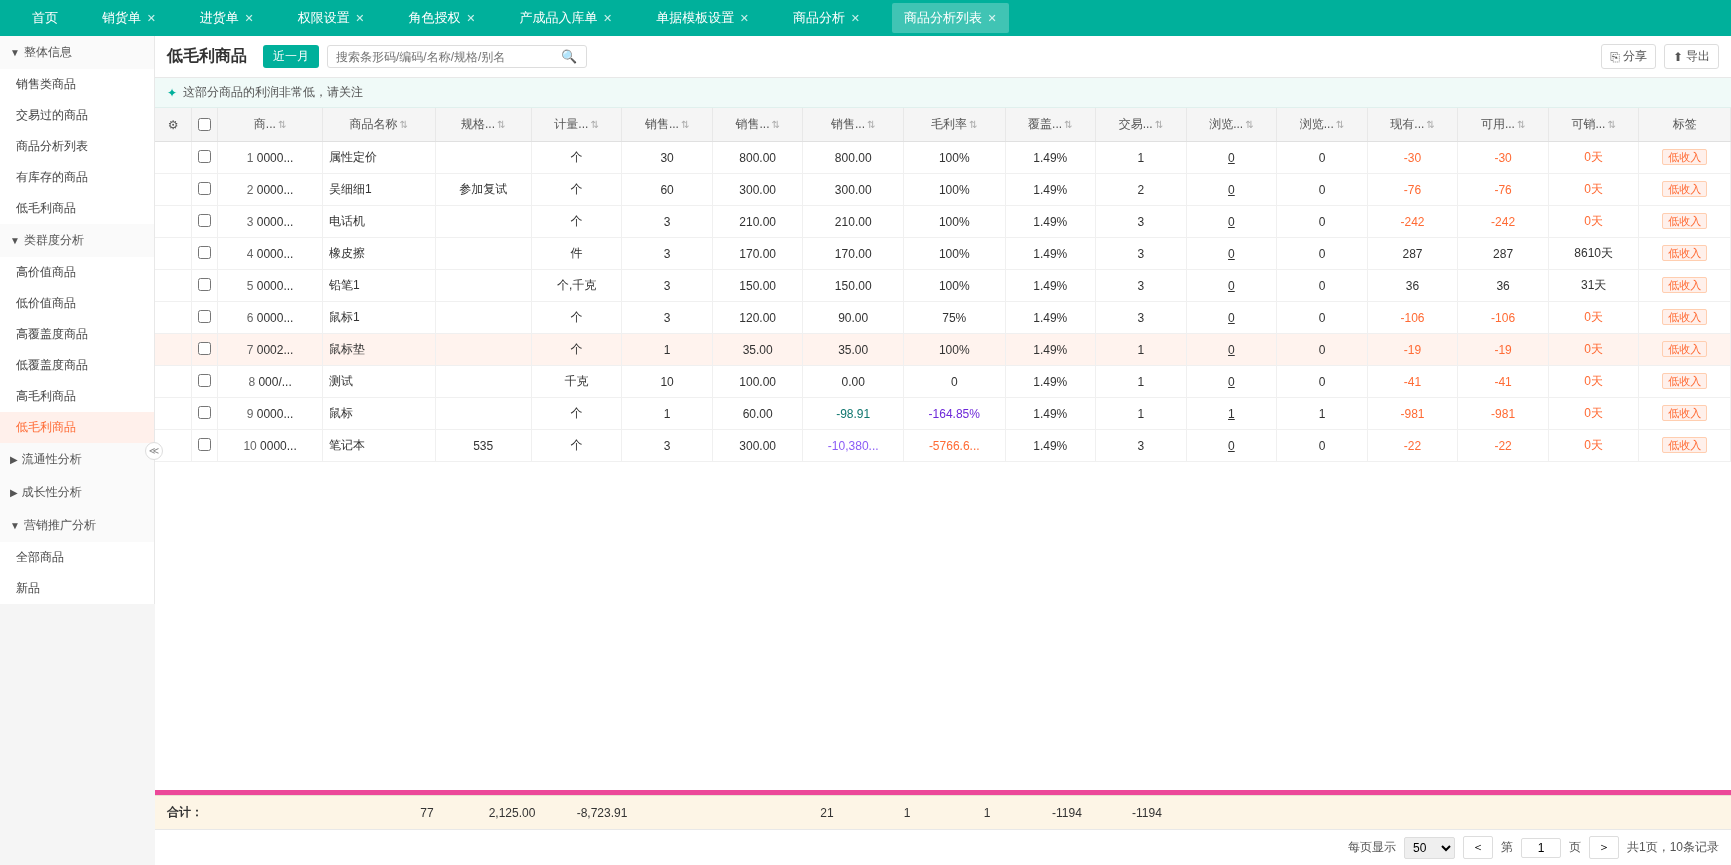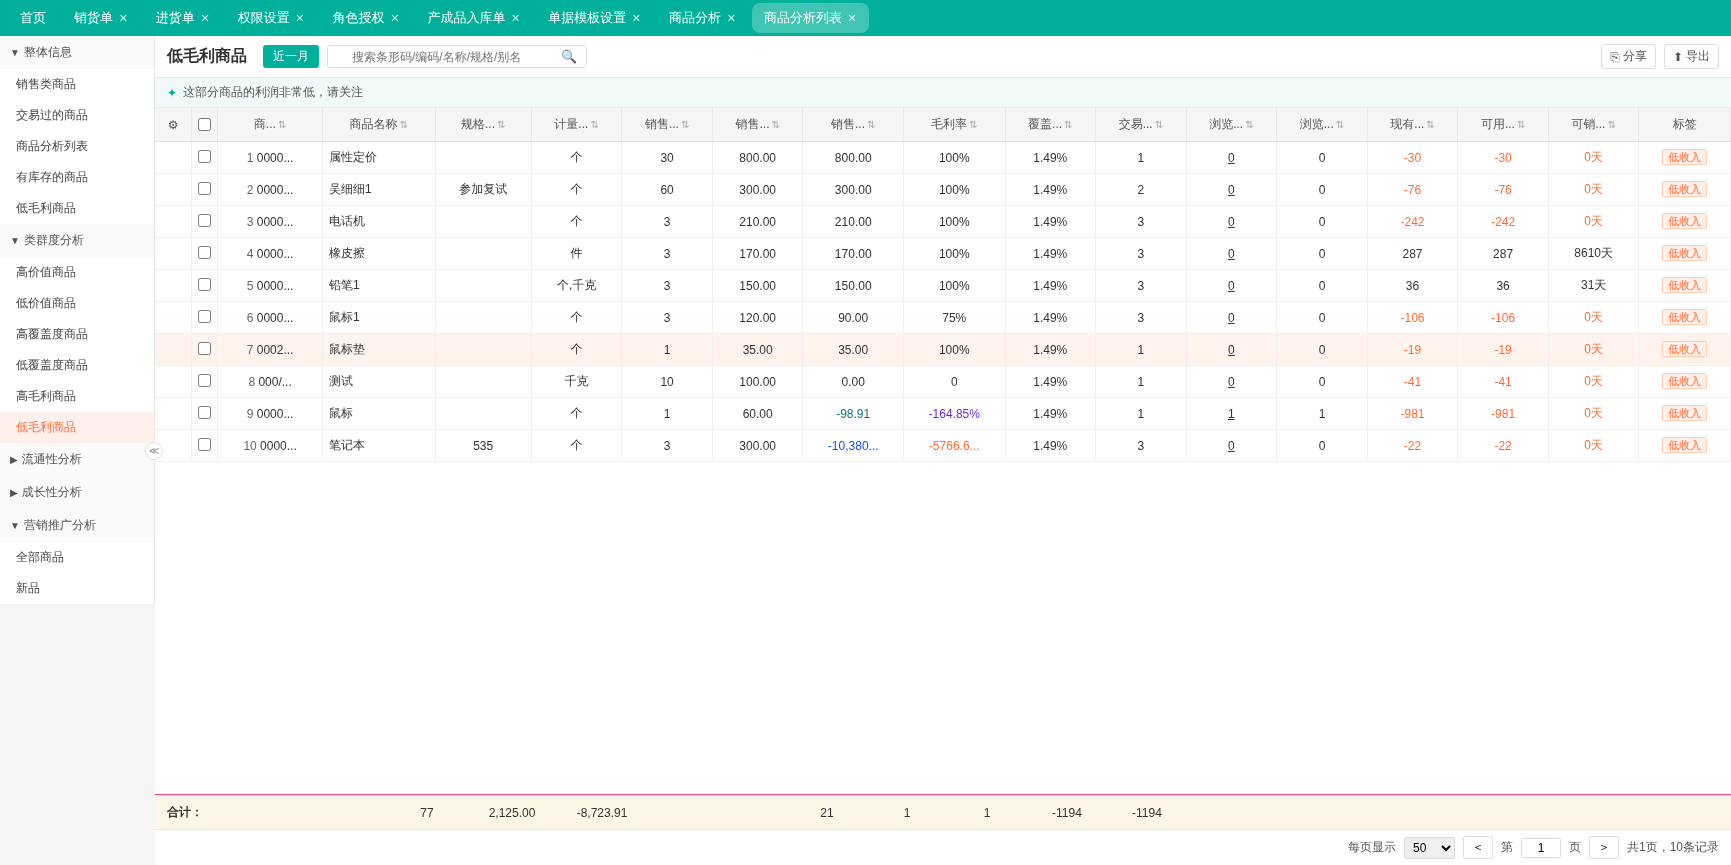--- a/index.html
+++ b/index.html
@@ -4,32 +4,32 @@
   <style>
     * { margin: 0; padding: 0; box-sizing: border-box; }
     body { font-family: "Microsoft YaHei", sans-serif; font-size: 12px; background: #f5f5f5; color: #333; overflow-x: hidden; }
 
     
     .top-nav {
       background: #00b09b;
       display: flex;
       align-items: center;
       height: 36px;
-      padding: 0 8px;
-      gap: 4px;
+      padding: 0 20px;
+      gap: 20px;
     }
     .nav-item {
       color: #fff;
       padding: 6px 12px;
       cursor: pointer;
       font-size: 13px;
       white-space: nowrap;
       border-radius: 2px;
     }
-    .nav-item.active { background: rgba(255,255,255,0.25); border-radius: 8px; }
+    .nav-item.active { background: rgba(255,255,255,0.25); }
     .nav-close { margin-left: 2px; font-size: 11px; opacity: 0.8; }
 
     
     .main-layout {
       display: flex;
       height: calc(865px - 36px);
     }
 
     
     .sidebar {
@@ -97,21 +97,20 @@
       padding: 3px 8px;
       flex: 1;
       max-width: 260px;
     }
     .search-box input {
       border: none;
       outline: none;
       font-size: 12px;
       width: 100%;
       color: #999;
-      margin-left: 16px;
     }
     .search-icon { color: #999; font-size: 13px; cursor: pointer; }
     .header-right { margin-left: auto; display: flex; gap: 8px; }
     .header-btn {
       display: flex;
       align-items: center;
       gap: 3px;
       color: #555;
       cursor: pointer;
       font-size: 12px;
@@ -185,21 +184,21 @@
       padding: 1px 5px;
       font-size: 11px;
     }
     .text-link { color: #333; text-decoration: underline; cursor: pointer; }
     .row-num { color: #666; }
     .checkbox-cell { width: 24px; }
     input[type="checkbox"] { cursor: pointer; }
 
     
     .table-footer {
-      border-top: 1px solid #ec4899;
+      border-top: 5px solid #ec4899;
       background: #4d7c0f;
       padding: 0;
     }
 
     
     .pagination-bar {
       display: flex;
       align-items: center;
       justify-content: flex-end;
       padding: 6px 12px;
@@ -614,21 +613,21 @@
     </tr>
             <tr>
       <td></td>
       <td class="checkbox-cell"><input type="checkbox" style=""></td>
       <td><span class="row-num">10</span> 0000...</td>
       <td class="name-cell">笔记本</td>
       <td>535</td>
       <td>个</td>
       <td>3</td>
       <td>300.00</td>
-      <td style="color:#1d4ed8">-10,380...</td>
+      <td style="color:#8b5cf6">-10,380...</td>
       <td style="color:#ff6b35">-5766.6...</td>
       <td>1.49%</td>
       <td>3</td>
       <td><span class="text-link">0</span></td>
       <td>0</td>
       <td style="color:#ff6b35">-22</td>
       <td style="color:#ff6b35">-22</td>
       <td style="color:#ff6b35">0天</td>
       <td><span class="tag-badge">低收入</span></td>
     </tr>

